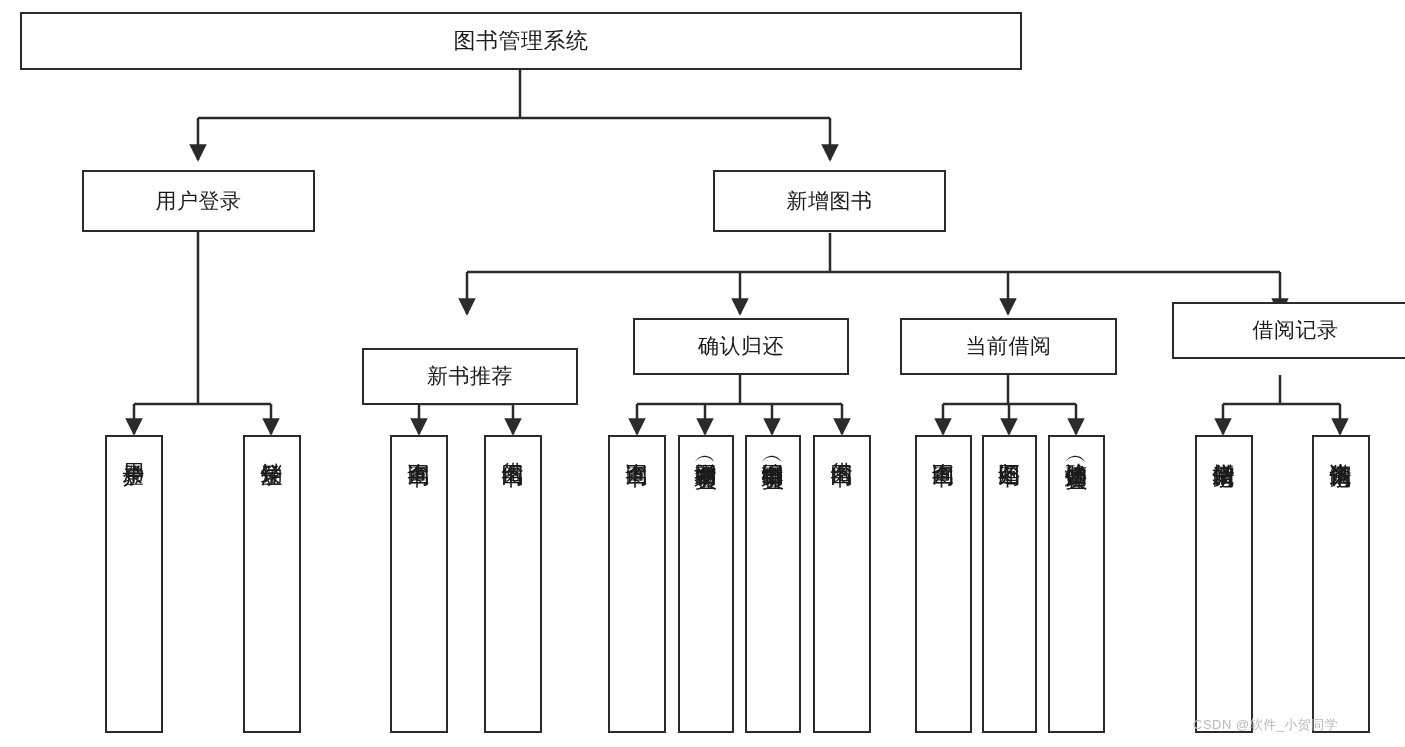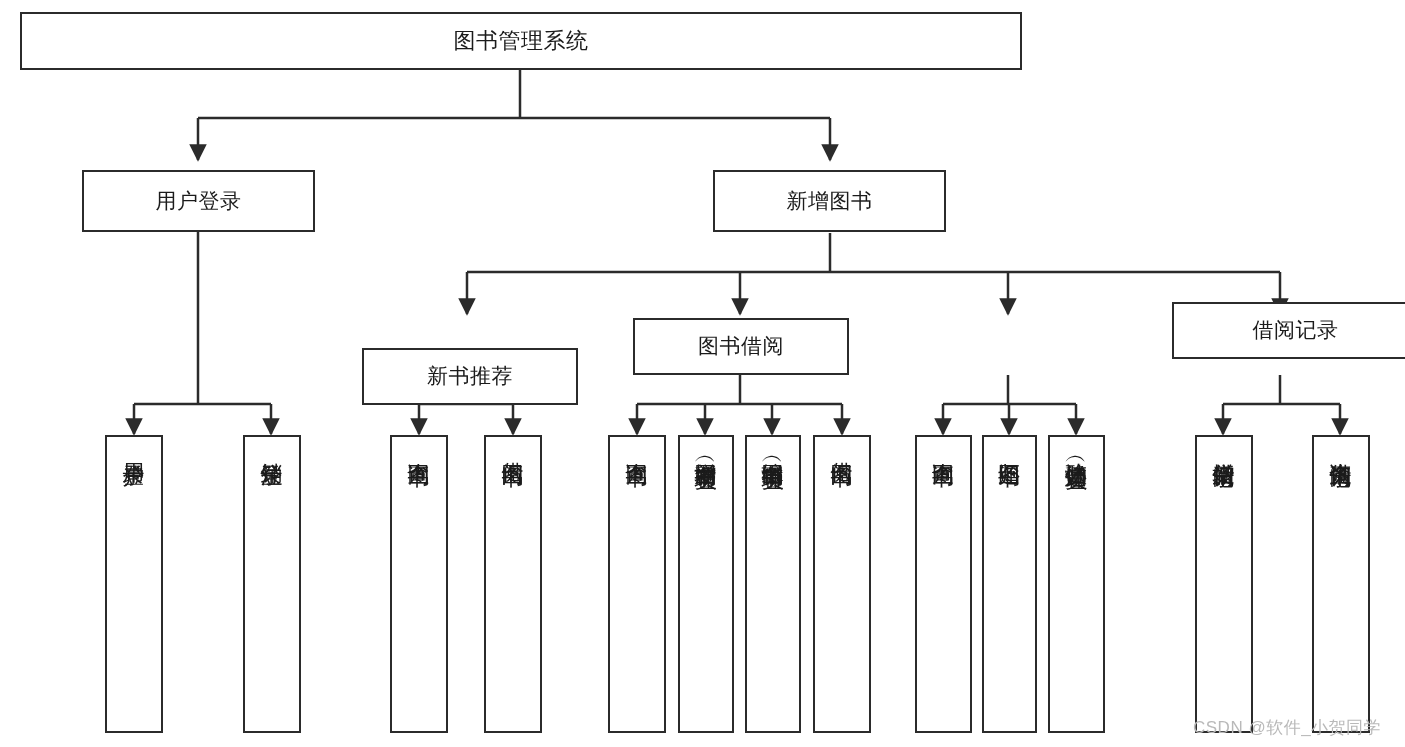--- a/index.html
+++ b/index.html
@@ -54,21 +54,21 @@
   }
   .node.vert .label {
     writing-mode: vertical-rl;
     text-orientation: upright;
     font-size: 22px;
     line-height: 1.05;
     letter-spacing: 1px;
   }
   .watermark {
     position: absolute;
-    font-size: 17px;
+    font-size: 13px;
     color: #b9b9b9;
     white-space: nowrap;
     letter-spacing: 0.5px;
   }
 </style>
 </head>
 <body>
 
 <div id="canvas">
 
@@ -130,21 +130,24 @@
     <span class="label">用户登录</span>
   </div>
   <div class="node horiz" style="left:713px; top:170px; width:233px; height:62px;">
     <span class="label">新增图书</span>
   </div>
 
   <div class="node horiz" style="left:362px; top:318px; width:216px; height:57px;margin-top:30px;">
     <span class="label">新书推荐</span>
   </div>
   <div class="node horiz" style="left:633px; top:318px; width:216px; height:57px;">
-    <span class="label">图书借阅</span>
+    <span class="label">确认归还</span>
+  </div>
+  <div class="node horiz" style="left:900px; top:318px; width:217px; height:57px;">
+    <span class="label">当前借阅</span>
   </div>
   <div class="node horiz" style="left:1172px; top:302px; width:247px; height:57px;">
     <span class="label">借阅记录</span>
   </div>
 
   <div class="node vert" style="left:105px; top:435px; width:58px; height:298px;">
     <span class="label">用户登录</span>
   </div>
   <div class="node vert" style="left:243px; top:435px; width:58px; height:298px;">
     <span class="label">注销登录</span>

